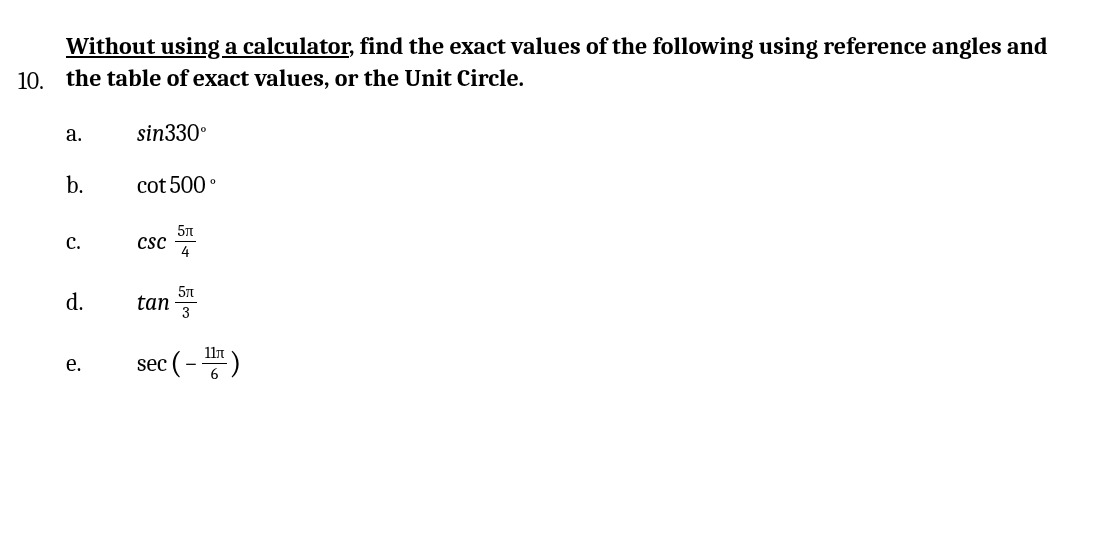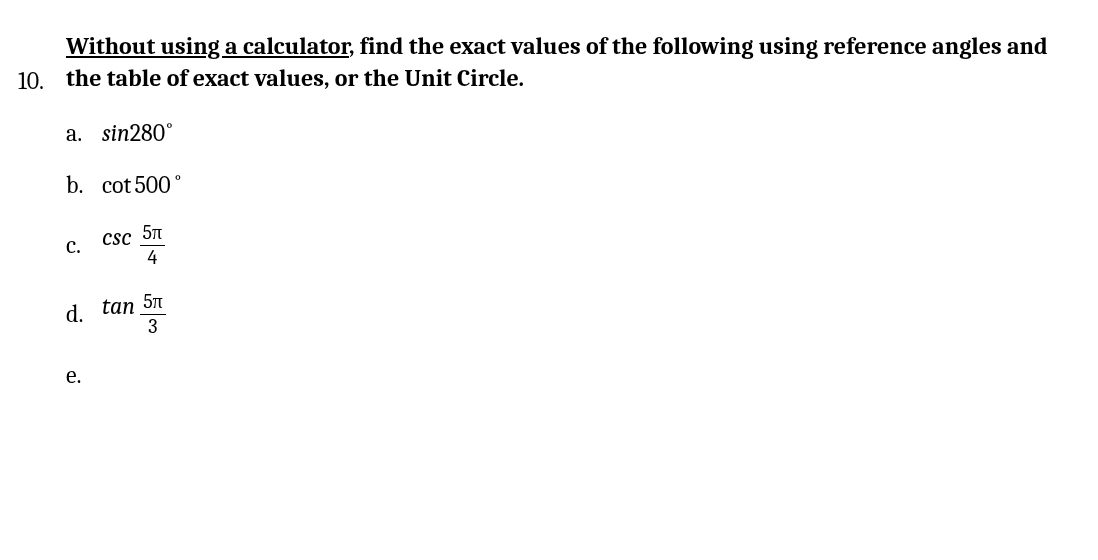--- a/index.html
+++ b/index.html
@@ -40,29 +40,31 @@
       align-items: center;
       margin-bottom: 24px;
     }
     .sub-label {
       min-width: 36px;
     }
     .math {
       font-family: Cambria, 'Times New Roman', serif;
       font-style: italic;
       display: inline-flex;
+      align-items: center;
+      margin-left: 35px;
     }
     .rm {
       font-style: normal;
     }
     .frac {
       display: inline-flex;
       flex-direction: column;
       align-items: center;
-      font-size: 20px;
+      font-size: 16px;
       line-height: 1;
       vertical-align: middle;
       margin: 0 2px;
       font-style: normal;
     }
     .frac .numr {
       padding: 0 3px 2px 3px;
     }
     .frac .denr {
       border-top: 1.5px solid #000;
@@ -100,21 +102,21 @@
     <span class="under">Without using a calculator</span><span>, find the exact values of the following using reference angles and the table of exact values, or the Unit Circle.</span>
   </span>
 </div>
 
 <div class="subs">
 
   <div class="sub">
     <span class="sub-label">a.</span>
     <span class="math">
       <span>sin</span>
-        <span class="rm">280</span>
+        <span class="rm">330</span>
         <span class="deg">°</span>
     </span>
   </div>
 
   <div class="sub">
     <span class="sub-label">b.</span>
     <span class="math">
       <span class="rm">cot</span>
         <span class="sp"></span>
         <span class="rm">500</span>
@@ -143,15 +145,26 @@
         <span class="sp"></span>
       <span class="frac">
         <span class="numr"><span class="rm">5π</span></span>
         <span class="denr">3</span>
       </span>
     </span>
   </div>
 
   <div class="sub">
     <span class="sub-label">e.</span>
+    <span class="math">
+      <span class="rm">sec</span>
+        <span class="sp"></span>
+      <span class="paren">(</span>
+      <span class="minus">−</span>
+      <span class="frac">
+        <span class="numr"><span class="rm">11π</span></span>
+        <span class="denr">6</span>
+      </span>
+      <span class="paren">)</span>
+    </span>
   </div>
 
 </div>
 
 </body></html>

